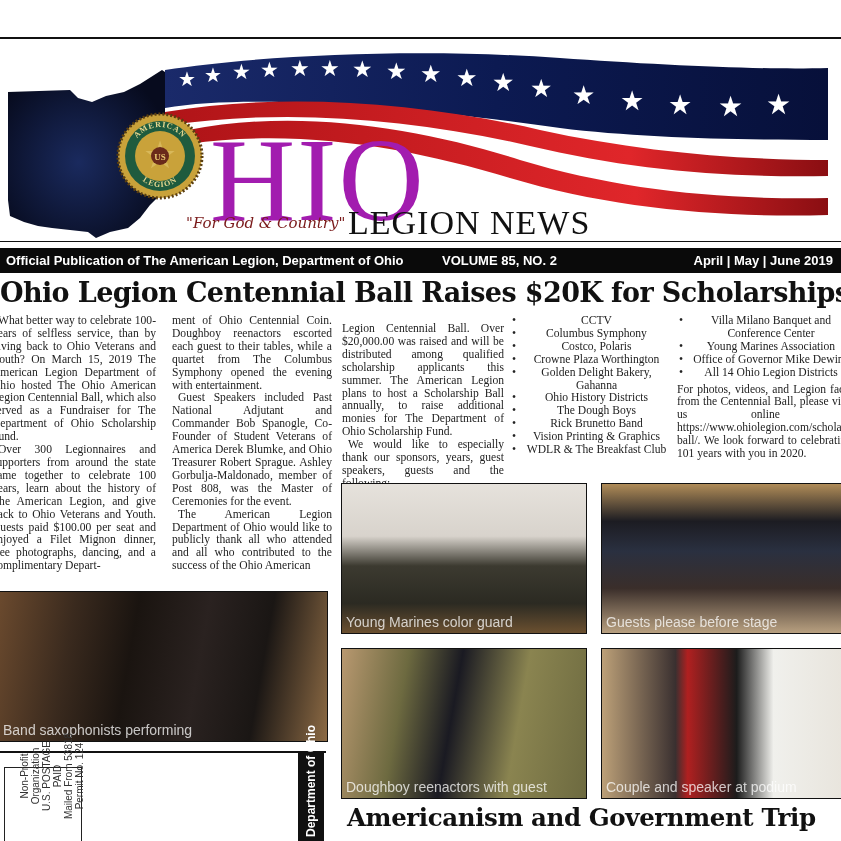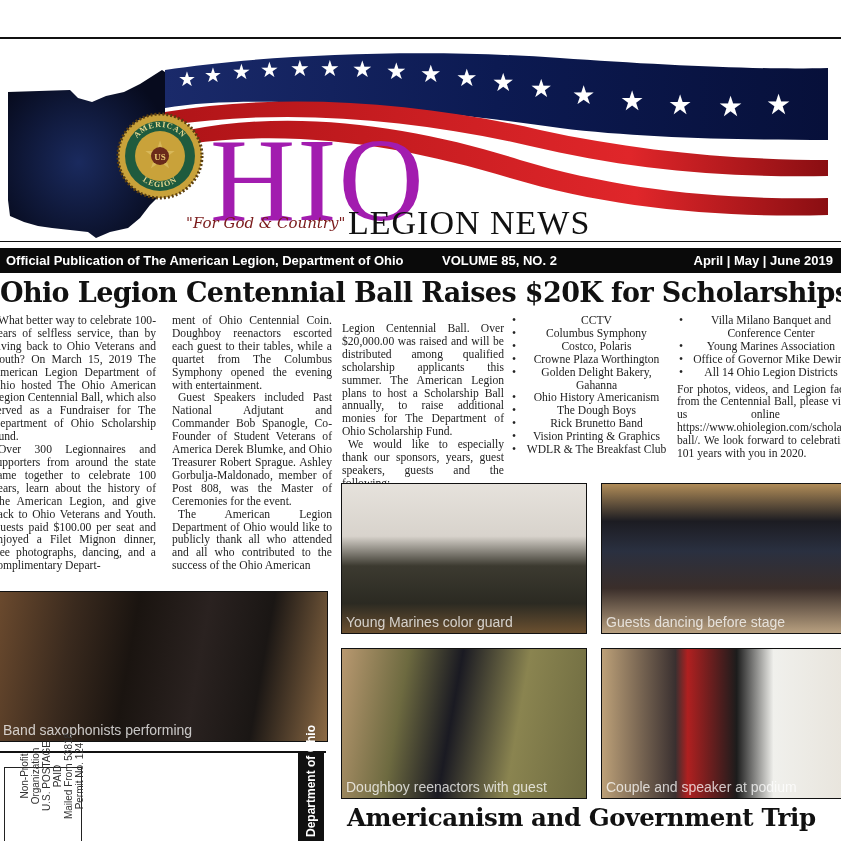--- a/index.html
+++ b/index.html
@@ -187,21 +187,21 @@
   <p>We would like to especially thank our sponsors, years, guest speakers, guests and the following:</p>
 </div>
 
 <div class="abs col col4">
   <ul class="spons">
     <li>CCTV</li>
     <li>Columbus Symphony</li>
     <li>Costco, Polaris</li>
     <li>Crowne Plaza Worthington</li>
     <li>Golden Delight Bakery, Gahanna</li>
-    <li>Ohio History Americanism</li>
+    <li>Ohio History Districts</li>
     <li>The Dough Boys</li>
     <li>Rick Brunetto Band</li>
     <li>Vision Printing &amp; Graphics</li>
     <li>WDLR &amp; The Breakfast Club</li>
   </ul>
 </div>
 
 <div class="abs col col5">
   <ul class="spons">
     <li>Villa Milano Banquet and Conference Center</li>
@@ -212,21 +212,21 @@
   <p class="visit">For photos, videos, and Legion facts from the Centennial Ball, please visit us online at https://www.ohiolegion.com/scholarship-ball/. We look forward to celebrating 101 years with you in 2020.</p>
 </div>
 
 <div class="abs photo p-band">
     <span class="lbl">Band saxophonists performing</span>
   </div>
 <div class="abs photo p-color">
     <span class="lbl">Young Marines color guard</span>
   </div>
 <div class="abs photo p-dance">
-    <span class="lbl">Guests dancing before stage</span>
+    <span class="lbl">Guests please before stage</span>
   </div>
 <div class="abs photo p-dough">
     <span class="lbl">Doughboy reenactors with guest</span>
   </div>
 <div class="abs photo p-stage">
     <span class="lbl">Couple and speaker at podium</span>
   </div>
 
 <div class="abs mailbox">
   <div class="indicia">

